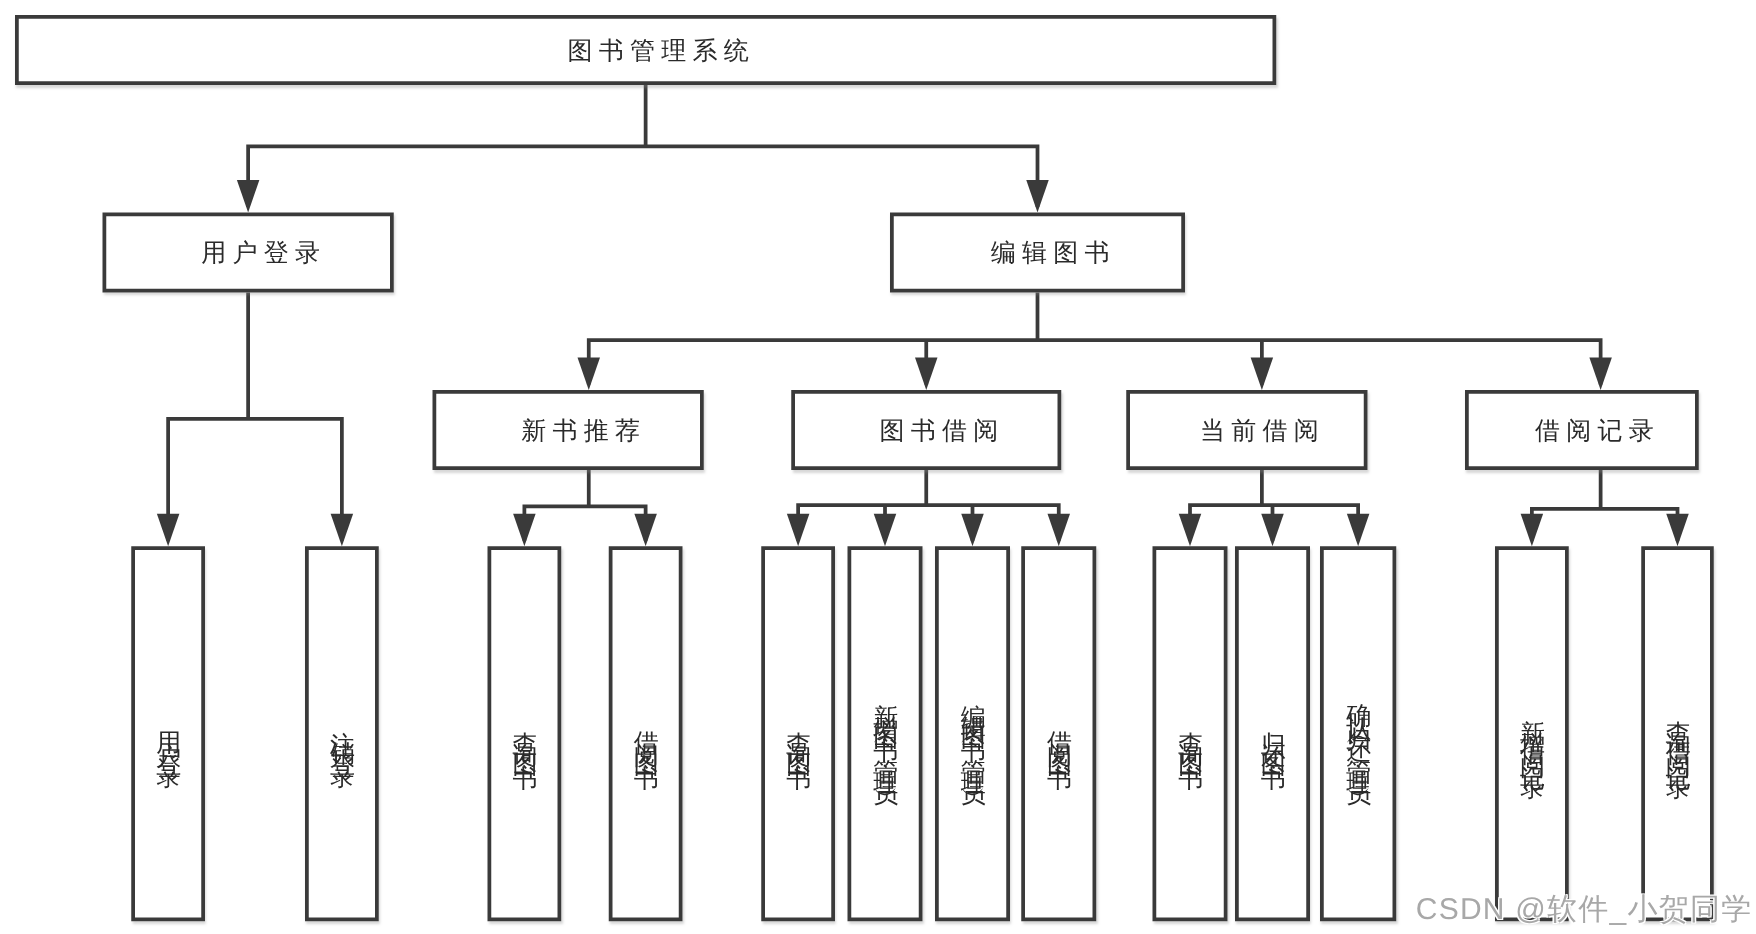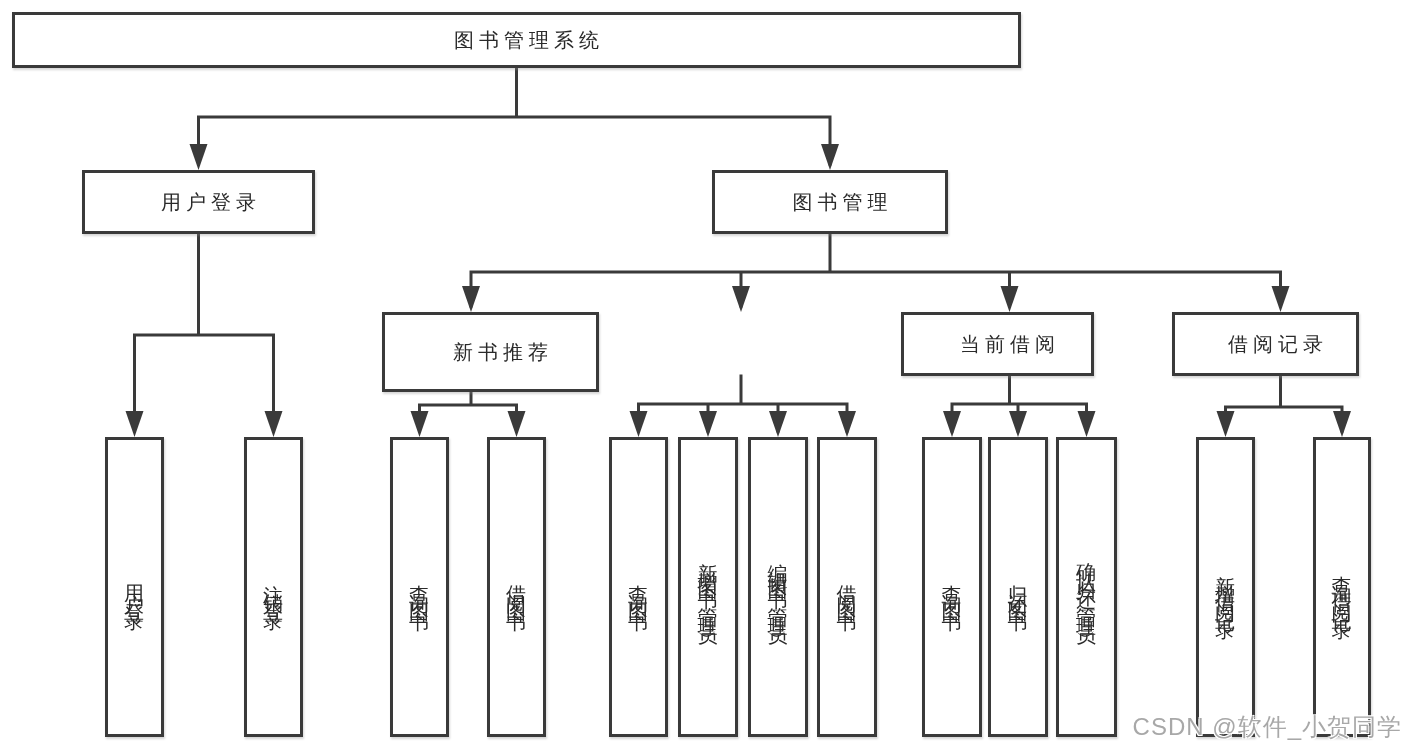--- a/index.html
+++ b/index.html
@@ -102,23 +102,24 @@
         <polygon points="1018,437 1009,411 1027,411"></polygon>
         <polygon points="1086.5,437 1077.5,411 1095.5,411"></polygon>
         <polygon points="1225.5,437 1216.5,411 1234.5,411"></polygon>
         <polygon points="1342,437 1333,411 1351,411"></polygon>
       </g>
   </svg>
 
   <div class="node hnode" style="left:12px;top:12px;width:1009px;height:56px">图书管理系统</div>
 
   <div class="node hnode" style="left:82px;top:170px;width:233px;height:64px">用户登录</div>
-  <div class="node hnode" style="left:712px;top:170px;width:236px;height:64px">图书管理</div>
+  <div class="node hnode" style="left:712px;top:170px;width:236px;height:64px">编辑图书</div>
 
-  <div class="node hnode" style="left:382px;top:312px;width:217px;height:80px">新书推荐</div>
+  <div class="node hnode" style="left:346px;top:312px;width:217px;height:64px">新书推荐</div>
+  <div class="node hnode" style="left:633px;top:312px;width:216px;height:64px">图书借阅</div>
   <div class="node hnode" style="left:901px;top:312px;width:193px;height:64px">当前借阅</div>
   <div class="node hnode" style="left:1172px;top:312px;width:187px;height:64px">借阅记录</div>
 
   <div class="node vnode" style="left:105px;top:437px;width:59px;height:300px">用户登录</div>
   <div class="node vnode" style="left:244px;top:437px;width:59px;height:300px">注销登录</div>
 
   <div class="node vnode" style="left:390px;top:437px;width:59px;height:300px">查询图书</div>
   <div class="node vnode" style="left:487px;top:437px;width:59px;height:300px">借阅图书</div>
 
   <div class="node vnode" style="left:609px;top:437px;width:59px;height:300px">查询图书</div>

